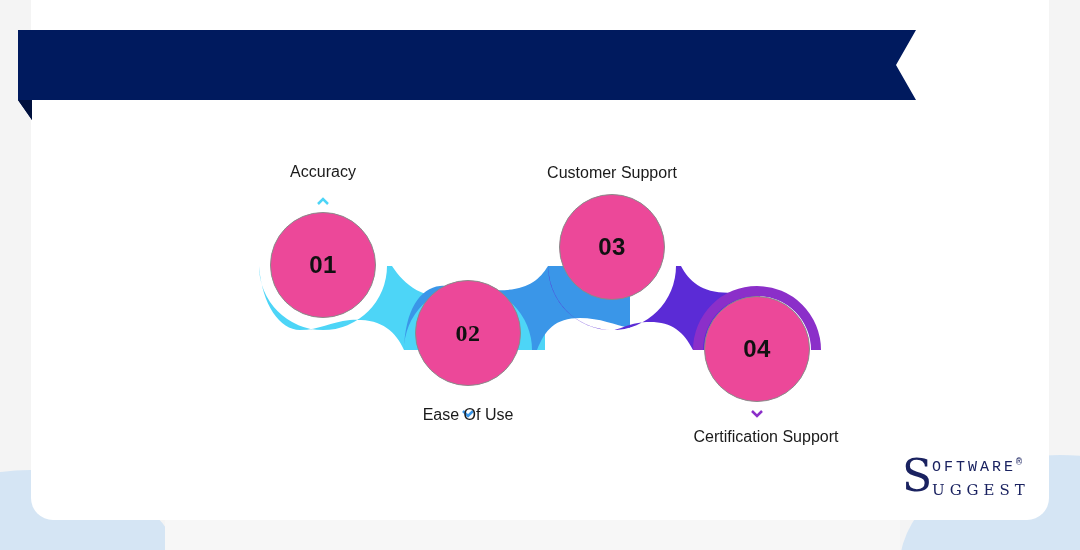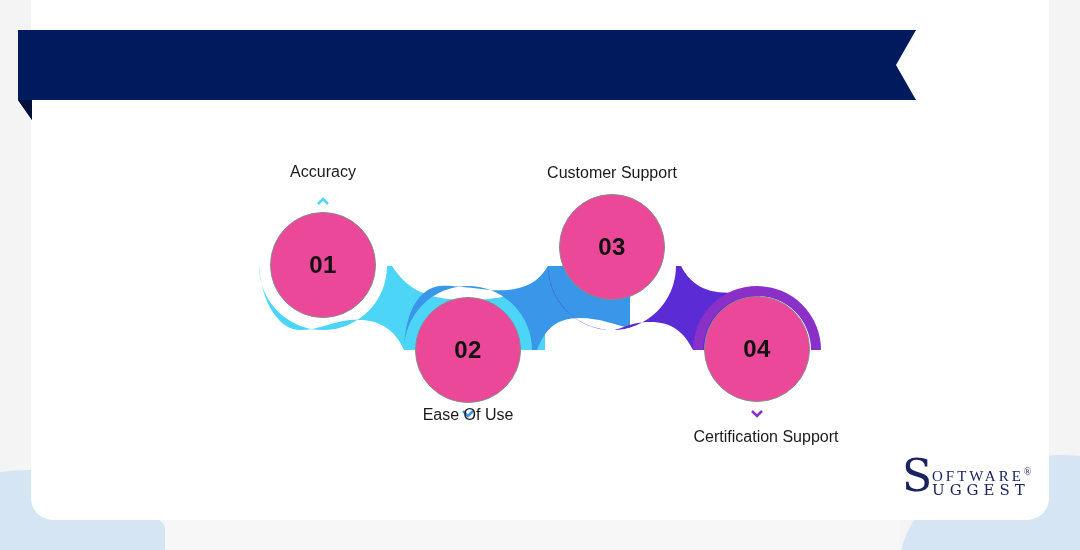--- a/index.html
+++ b/index.html
@@ -31,21 +31,21 @@
     background: #ec4899; border: 1px solid #8a8a8a; box-sizing: border-box;
     display: flex; align-items: center; justify-content: center;
   }
   .step-num { font-size: 24px; font-weight: bold; color: #111111; letter-spacing: 0.5px; }
   .step-label {
     position: absolute; font-size: 16px; color: #1a1a1a; white-space: nowrap;
     transform: translateX(-50%);
   }
   .logo { position: absolute; left: 902px; top: 457px; width: 140px; height: 46px; color: #1a2260; }
   .logo .big-s { position: absolute; left: 0; top: -6px; font-family: "DejaVu Serif", serif; font-size: 44px; line-height: 50px; }
-  .logo .row1 { position: absolute; left: 30px; top: 9px; font-family: Liberation Serif, serif; font-size: 15px; letter-spacing: 3px; }
+  .logo .row1 { position: absolute; left: 30px; top: 0; font-family: Liberation Mono, monospace; font-size: 15px; letter-spacing: 3px; }
   .logo .row2 { position: absolute; left: 30px; top: 24px; font-family: "DejaVu Serif", serif; font-size: 15px; letter-spacing: 5px; text-align: center; }
   .logo .reg { font-size: 10px; vertical-align: super; letter-spacing: 0; }
 </style>
 </head>
 <body>
 
 <div class="bg-blob left"></div>
 <div class="bg-blob right"></div>
 <div class="bg-strip"></div>
 
@@ -86,21 +86,21 @@
 
   <path d="M318,204 L323,199 L328,204" stroke="#4DD5F7" stroke-width="2.5" fill="none"></path>
   <path d="M463,411 L468,416 L473,411" stroke="#3A96E8" stroke-width="2.5" fill="none"></path>
   <path d="M607,204 L612,199 L617,204" stroke="#5B2BD6" stroke-width="2.5" fill="none"></path>
   <path d="M752,411 L757,416 L762,411" stroke="#8B2FC9" stroke-width="2.5" fill="none"></path>
 </svg>
 
 <div class="step-circle" style="left:270px; top:212px;">
   <span class="step-num">01</span>
 </div>
-<div class="step-circle" style="left:415px; top:297px;">
+<div class="step-circle" style="left:415px; top:280px;font-family:Liberation Serif, serif;">
   <span class="step-num">02</span>
 </div>
 <div class="step-circle" style="left:559px; top:194px;">
   <span class="step-num">03</span>
 </div>
 <div class="step-circle" style="left:704px; top:296px;">
   <span class="step-num">04</span>
 </div>
 
 <div class="step-label" style="left:323px; top:163px;">Accuracy</div>

